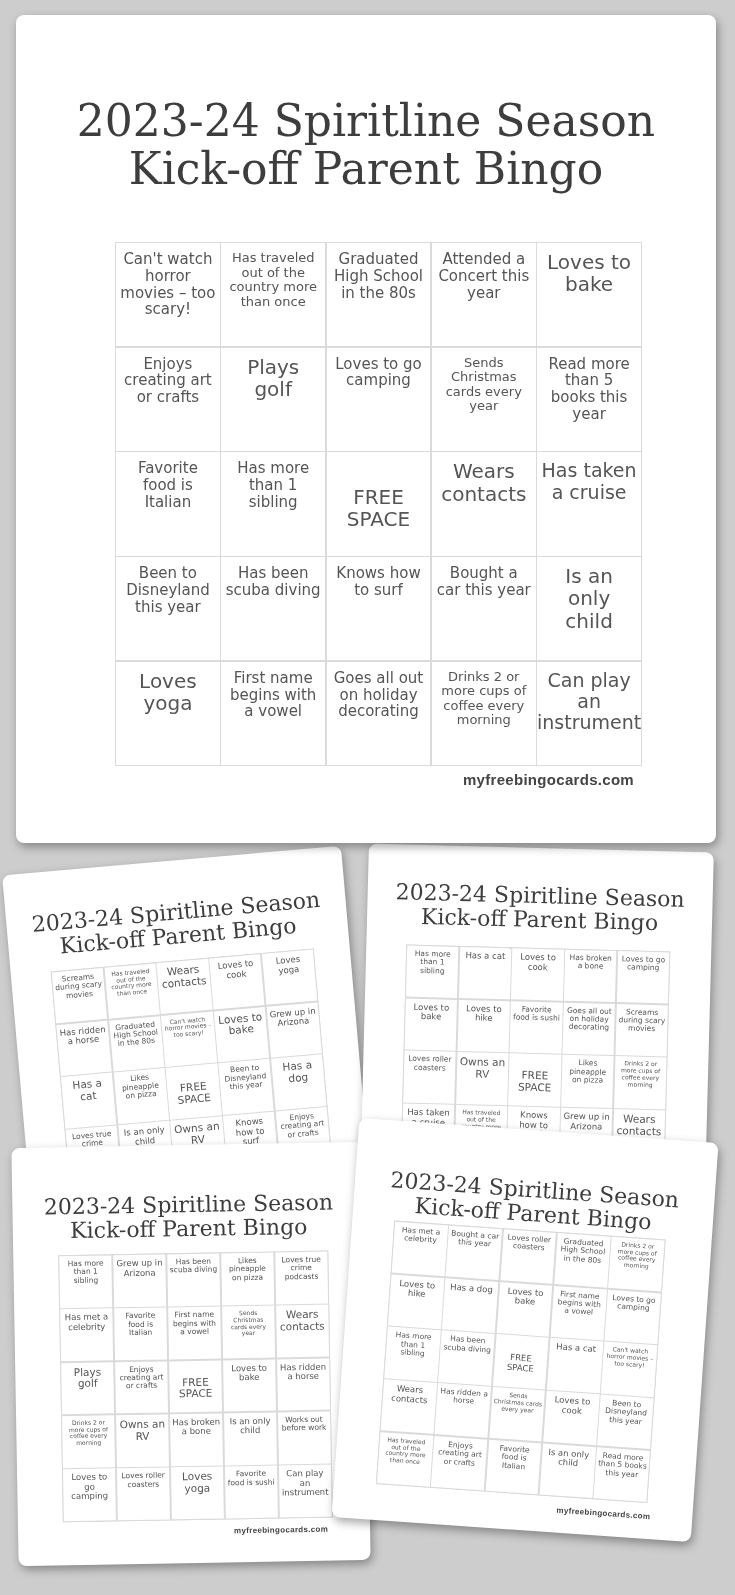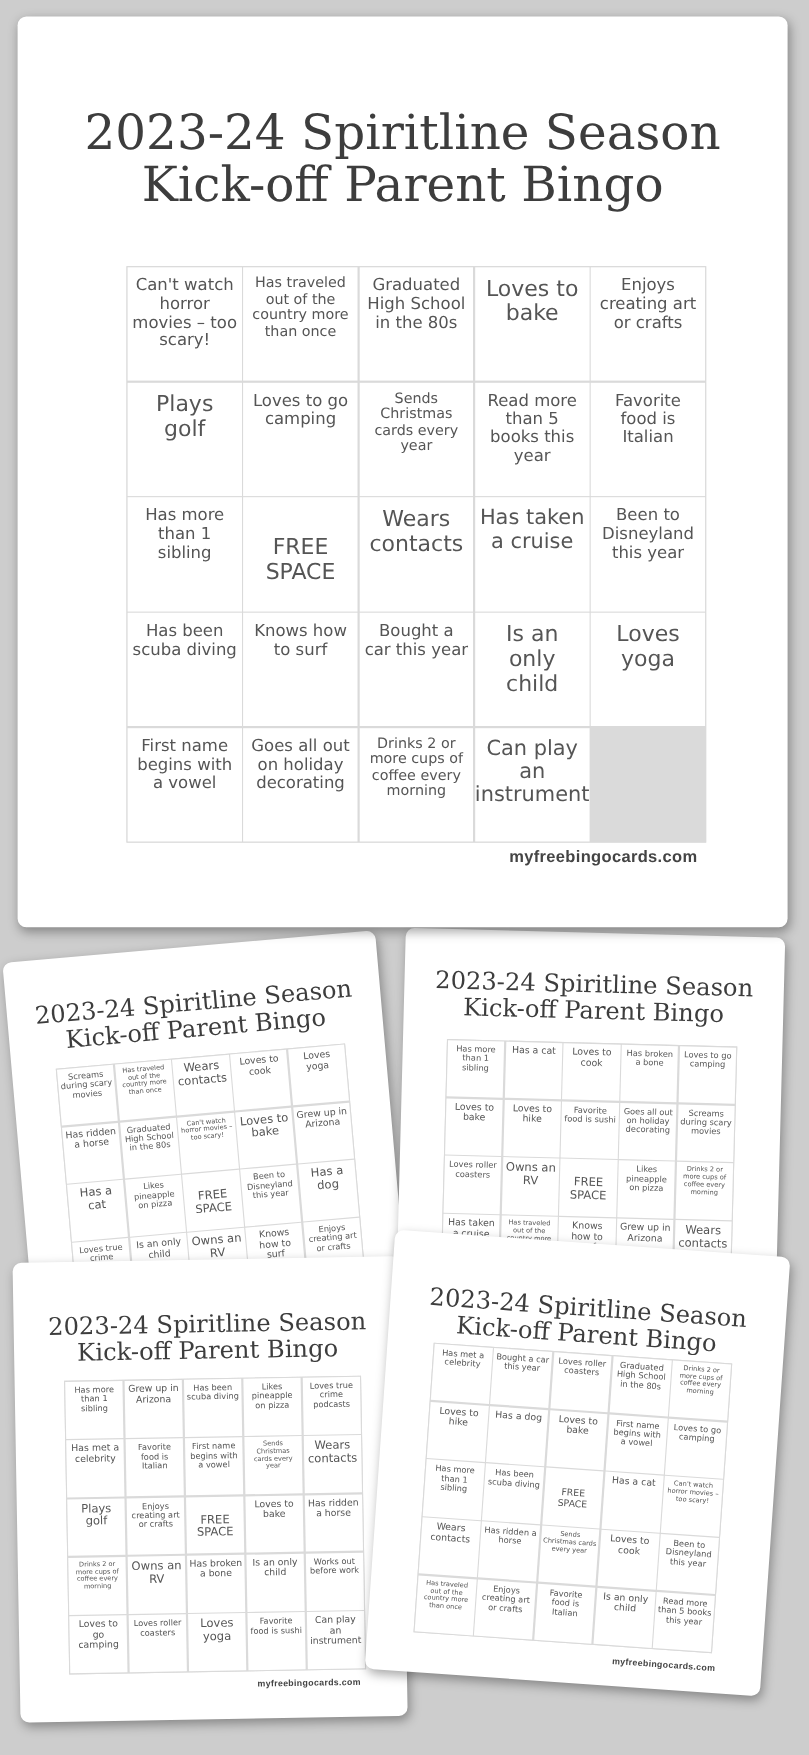--- a/index.html
+++ b/index.html
@@ -189,20 +189,21 @@
 
 <div class="card" id="main">
   <div class="title">
     <div>2023-24 Spiritline Season</div>
     <div>Kick-off Parent Bingo</div>
   </div>
   <div class="grid">
       <div class="cell s-m">Can't watch horror movies – too scary!</div>
       <div class="cell s-s">Has traveled out of the country more than once</div>
       <div class="cell s-m">Graduated High School in the 80s</div>
+      <div class="cell s-m">Attended a Concert this year</div>
       <div class="cell s-xl">Loves to bake</div>
       <div class="cell s-m">Enjoys creating art or crafts</div>
       <div class="cell s-xl">Plays golf</div>
       <div class="cell s-m">Loves to go camping</div>
       <div class="cell s-s">Sends Christmas cards every year</div>
       <div class="cell s-m">Read more than 5 books this year</div>
       <div class="cell s-m">Favorite food is Italian</div>
       <div class="cell s-m">Has more than 1 sibling</div>
       <div class="cell s-xl free">FREE SPACE</div>
       <div class="cell s-xl">Wears contacts</div>

